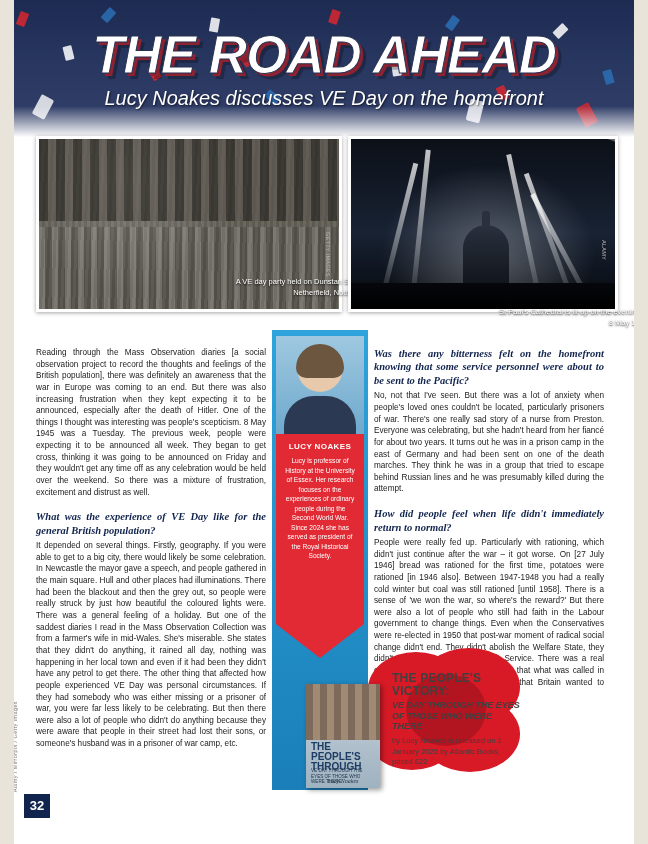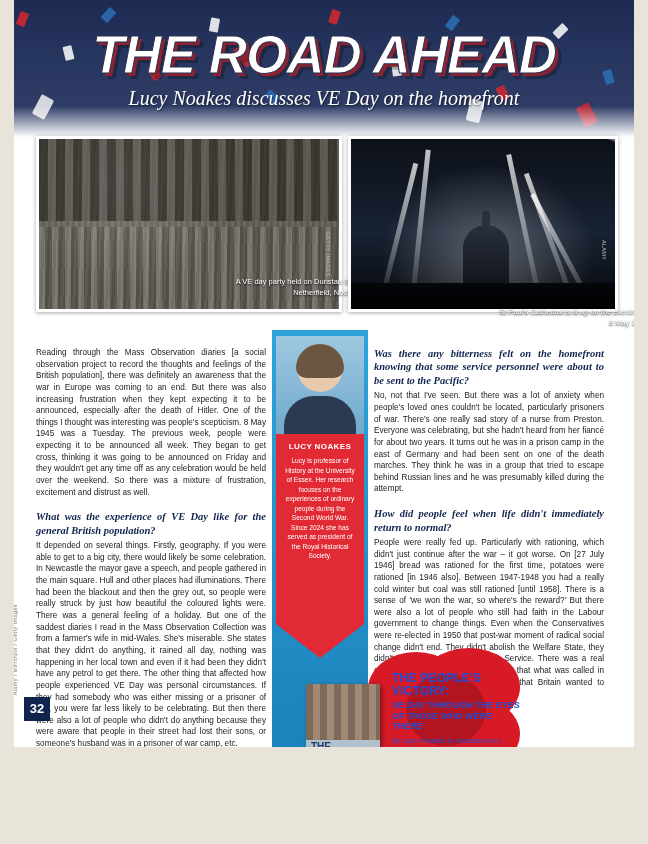--- a/index.html
+++ b/index.html
@@ -9,21 +9,21 @@
   body {
     width: 648px;
     height: 844px;
     background: #e9e4da;
     font-family: "Liberation Serif", serif;
     overflow: hidden;
   }
   .page {
     position: relative;
     width: 648px;
-    height: 747px;
+    height: 844px;
     background: #ffffff;
     overflow: hidden;
   }
   
   .hero {
     position: absolute;
     left: 0; top: 0;
     width: 648px;
     height: 140px;
     background: linear-gradient(180deg,#1d2a52 0%, #27365f 40%, #33406b 100%);
@@ -59,21 +59,21 @@
     font-style: italic;
     font-size: 53px;
     letter-spacing: -1px;
     color: #ffffff;
     text-shadow: 3px 3px 0 #8e2230, 6px 6px 0 rgba(0,0,0,.25);
     -webkit-text-stroke: 1px #26304f;
     line-height: 1;
   }
   .subtitle {
     margin-top: 6px;
-    font-family: Liberation Serif, serif;
+    font-family: Liberation Sans, sans-serif;
     font-style: italic;
     font-size: 20px;
     color: #ffffff;
     text-shadow: 1px 1px 2px rgba(0,0,0,.6);
   }
   
   .photo {
     position: absolute;
     border: 3px solid #ffffff;
     box-shadow: 0 1px 4px rgba(0,0,0,.35);
@@ -220,21 +220,21 @@
     left: 362px; top: 648px;
     width: 162px; height: 126px;
   }
   .poppy .petal {
     position:absolute; background:#d71a26; border-radius:50%;
   }
   .promo-text {
     position: absolute;
     left: 392px; top: 672px;
     width: 128px;
-    color: #1d4ed8;
+    color: #404040;
     font-family: "Liberation Sans", sans-serif;
     text-align: left;
   }
   .promo-title {
     font-weight: bold; font-size: 12px; line-height: 1.1; letter-spacing:.2px;
   }
   .promo-sub {
     font-style: italic; font-weight: bold; font-size: 9px; line-height: 1.15; margin-top: 2px;
   }
   .promo-meta {

